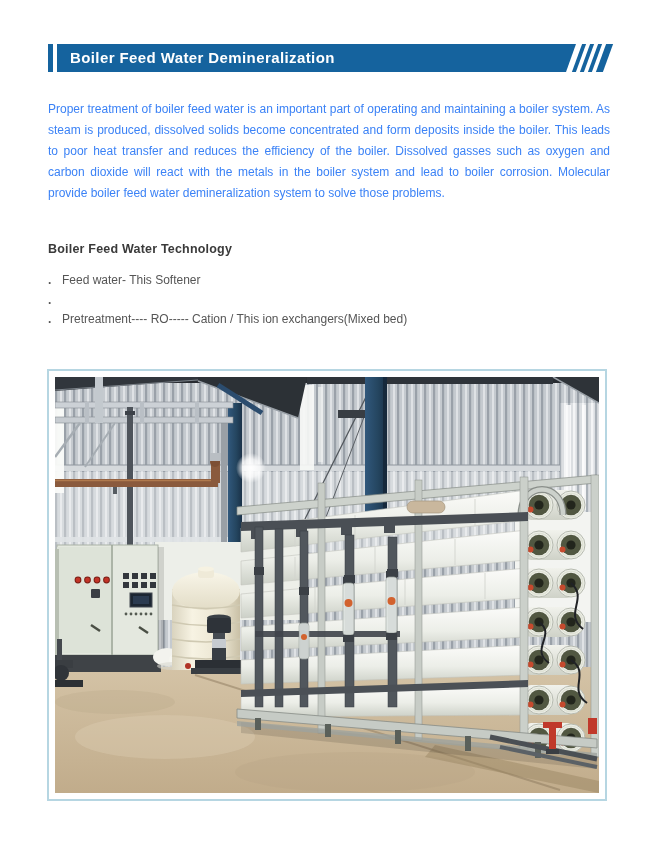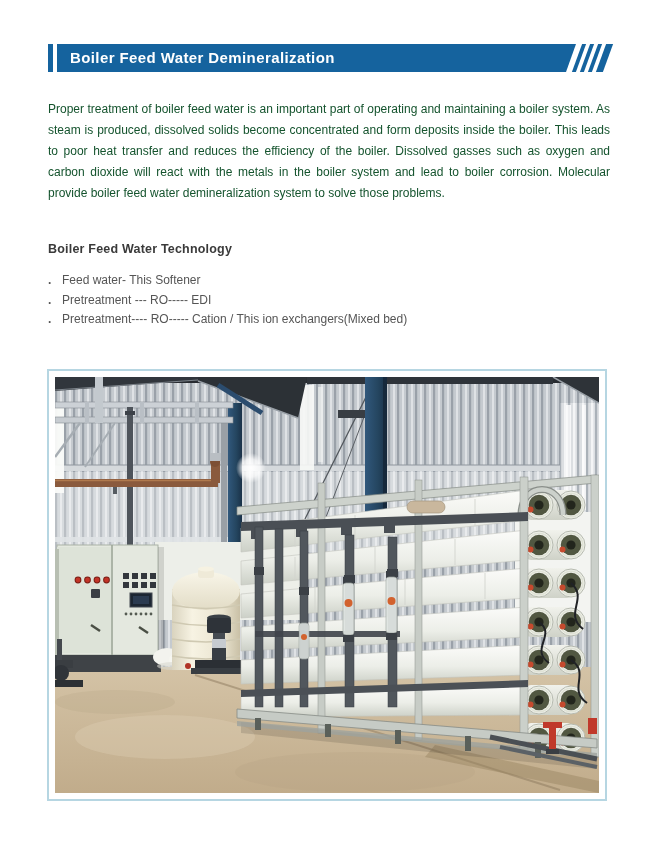--- a/index.html
+++ b/index.html
@@ -16,21 +16,21 @@
     font-size:15px; font-weight:bold; letter-spacing:0.4px; line-height:28px;
     padding-left:13px;
     clip-path:polygon(0 0, 100% 0, calc(100% - 10px) 100%, 0 100%);
   }
   .header-stripes { display:flex; margin-left:1px; }
   .stripe { width:4px; height:28px; background:#15639e; margin-right:4px; transform:skewX(-20deg); }
   .stripe.wide { width:7px; margin-right:0; }
   
   .intro {
     position:absolute; top:99px; left:48px; width:562px;
-    font-size:12px; line-height:21px; text-align:justify; color:#14532d;
+    font-size:12px; line-height:21px; text-align:justify; color:#3b82f6;
   }
   
   .tech-heading {
     position:absolute; top:242px; left:48px;
     font-size:12.5px; font-weight:bold; color:#3a3a3a; letter-spacing:0.2px;
   }
   .tech-list { position:absolute; top:271px; left:48px; list-style:none; }
   .tech-list li { display:flex; font-size:12px; line-height:19.5px; color:#555; }
   .tech-list .bullet { width:14px; color:#555; font-weight:bold; }
   
@@ -58,21 +58,20 @@
 <p class="intro">Proper treatment of boiler feed water is an important part of operating and maintaining a boiler system. As steam is produced, dissolved solids become concentrated and form deposits inside the boiler. This leads to poor heat transfer and reduces the efficiency of the boiler. Dissolved gasses such as oxygen and carbon dioxide will react with the metals in the boiler system and lead to boiler corrosion. Molecular provide boiler feed water demineralization system to solve those problems.</p>
 
 <h2 class="tech-heading">Boiler Feed Water Technology</h2>
 <ul class="tech-list">
   <li>
     <span class="bullet">.</span>
     <span>Feed water- This Softener</span>
   </li>
   <li>
     <span class="bullet">.</span>
-    <span>Pretreatment --- RO----- EDI</span>
   </li>
   <li>
     <span class="bullet">.</span>
     <span>Pretreatment---- RO----- Cation / This ion exchangers(Mixed bed)</span>
   </li>
 </ul>
 
 <div class="photo-frame">
 <svg viewBox="0 0 544 416" role="img" xmlns="http://www.w3.org/2000/svg" aria-label="Reverse osmosis membrane demineralization skid with control cabinet, softener tank and vertical pump inside a corrugated steel plant building">
   <defs>

